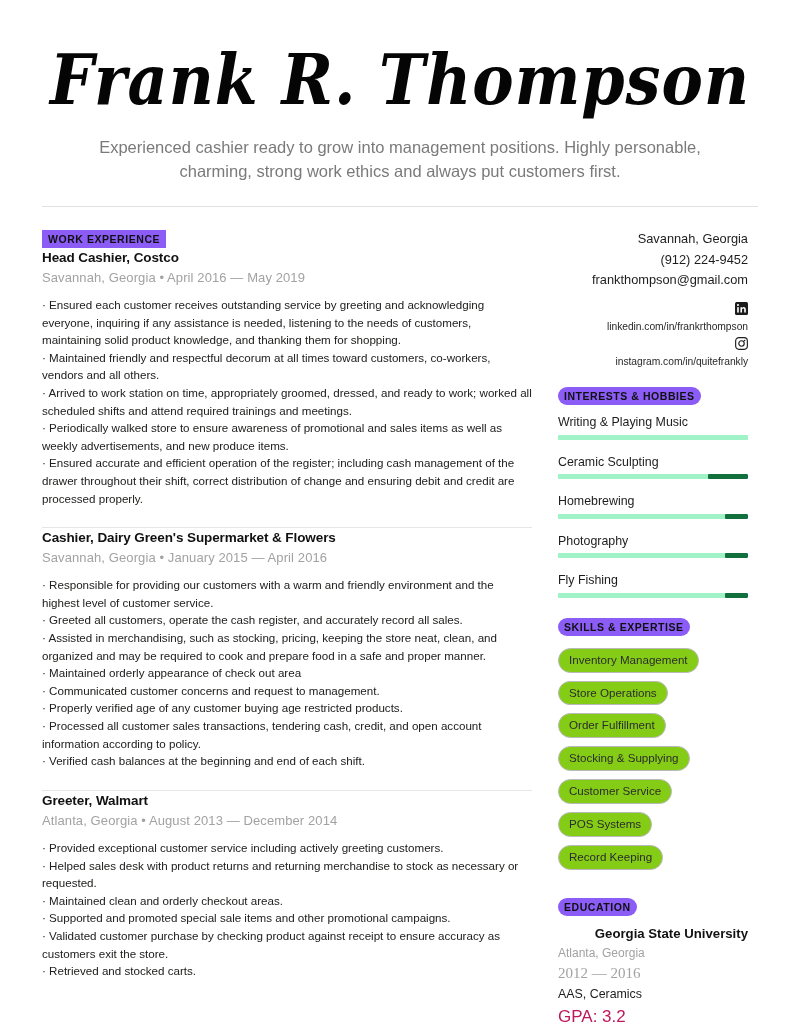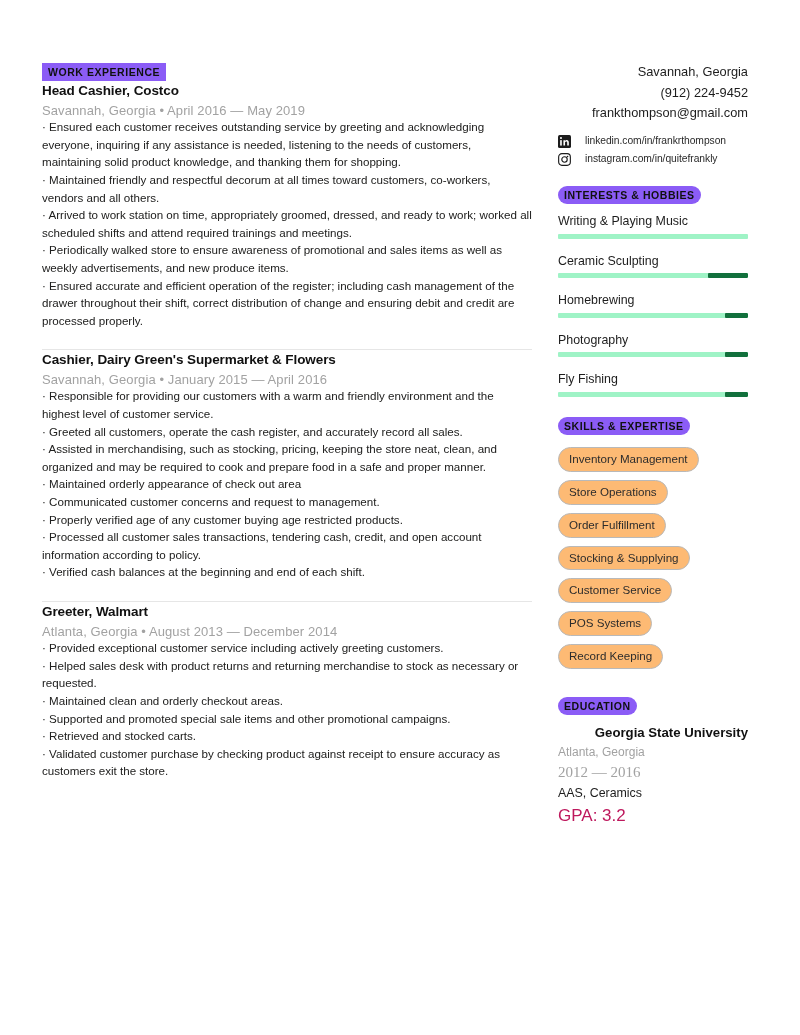--- a/index.html
+++ b/index.html
@@ -89,44 +89,45 @@
     letter-spacing: -0.1px;
   }
 
   .job-meta {
     font-size: 13px;
     color: #a2a2a2;
     margin-top: 5px;
     letter-spacing: 0.1px;
   }
 
-  .bullets { }
+  .bullets { margin-top: 11px; }
 
   .bullet {
     font-size: 11.6px;
     line-height: 1.52;
     color: #20201f;
     text-indent: 0;
   }
 
   
   .contact-line {
     font-size: 12.8px;
     color: #1d1d1d;
     line-height: 1.62;
     text-align: right;
   }
 
   .social-list { margin-top: 11px; }
 
   .social-row {
     display: flex;
-    align-items: flex-start;
-    gap: 14px;
+    align-items: flex-end;
+    gap: 6px;
     margin-bottom: 5px;
+    flex-direction: column;
   }
   .social-row .label {
     font-size: 10.3px;
     color: #2a2a2a;
     letter-spacing: -0.05px;
   }
   .social-icon { width: 13px; height: 13px; flex: 0 0 13px; display:block; }
 
   .right-section { margin-top: 19px; }
   .right-section .section-label { margin-bottom: 10px; border-radius: 9px; }
@@ -158,21 +159,21 @@
   .chips { margin-top: 2px; }
   .chip {
     display: inline-block;
     border: 1px solid #b9b9b9;
     border-radius: 20px;
     padding: 4px 10px 5px 10px;
     font-size: 11.6px;
     color: #2c2c2c;
     margin-bottom: 8px;
     line-height: 1.2;
-    background: #fdba74;
+    background: #84cc16;
     white-space: nowrap;
   }
 
   
   .edu-school {
     font-size: 13.2px;
     font-weight: bold;
     color: #111;
     margin-bottom: 3px;
     text-align: right;
@@ -180,20 +181,25 @@
   .edu-place { font-size: 12px; color: #a2a2a2; line-height: 1.5; }
   .edu-years { font-size: 15px; color: #a2a2a2; line-height: 1.5; font-family: Liberation Serif, serif; }
   .edu-degree { font-size: 12.4px; color: #1d1d1d; line-height: 1.55; }
   .edu-gpa { font-size: 17px; color: #be185d; line-height: 1.55; }
 </style>
 </head>
 <body>
 
 <div class="page">
 
+  <div class="header">
+    <div class="full-name">Frank R. Thompson</div>
+    <div class="headline">Experienced cashier ready to grow into management positions. Highly personable, charming, strong work ethics and always put customers first.</div>
+    <div class="header-rule"></div>
+  </div>
 
   <div class="body-grid">
 
     <div class="col-left">
       <div class="section-label">WORK EXPERIENCE</div>
       <div id="jobs-container">
           <div class="job">
             <div class="job-title">Head Cashier, Costco</div>
             <div class="job-meta">Savannah, Georgia • April 2016 — May 2019</div>
             <div class="bullets">
@@ -221,22 +227,22 @@
           </div>
           <div class="job-divider"></div>
           <div class="job">
             <div class="job-title">Greeter, Walmart</div>
             <div class="job-meta">Atlanta, Georgia • August 2013 — December 2014</div>
             <div class="bullets">
               <div class="bullet">· Provided exceptional customer service including actively greeting customers.</div>
               <div class="bullet">· Helped sales desk with product returns and returning merchandise to stock as necessary or requested.</div>
               <div class="bullet">· Maintained clean and orderly checkout areas.</div>
               <div class="bullet">· Supported and promoted special sale items and other promotional campaigns.</div>
+              <div class="bullet">· Validated customer purchase by checking product against receipt to ensure accuracy as customers exit the store.</div>
               <div class="bullet">· Retrieved and stocked carts.</div>
-              <div class="bullet">· Validated customer purchase by checking product against receipt to ensure accuracy as customers exit the store.</div>
             </div>
           </div>
         </div>
     </div>
 
     <div class="col-right">
 
       <div>
         <div class="contact-line">Savannah, Georgia</div>
         <div class="contact-line">(912) 224-9452</div>

